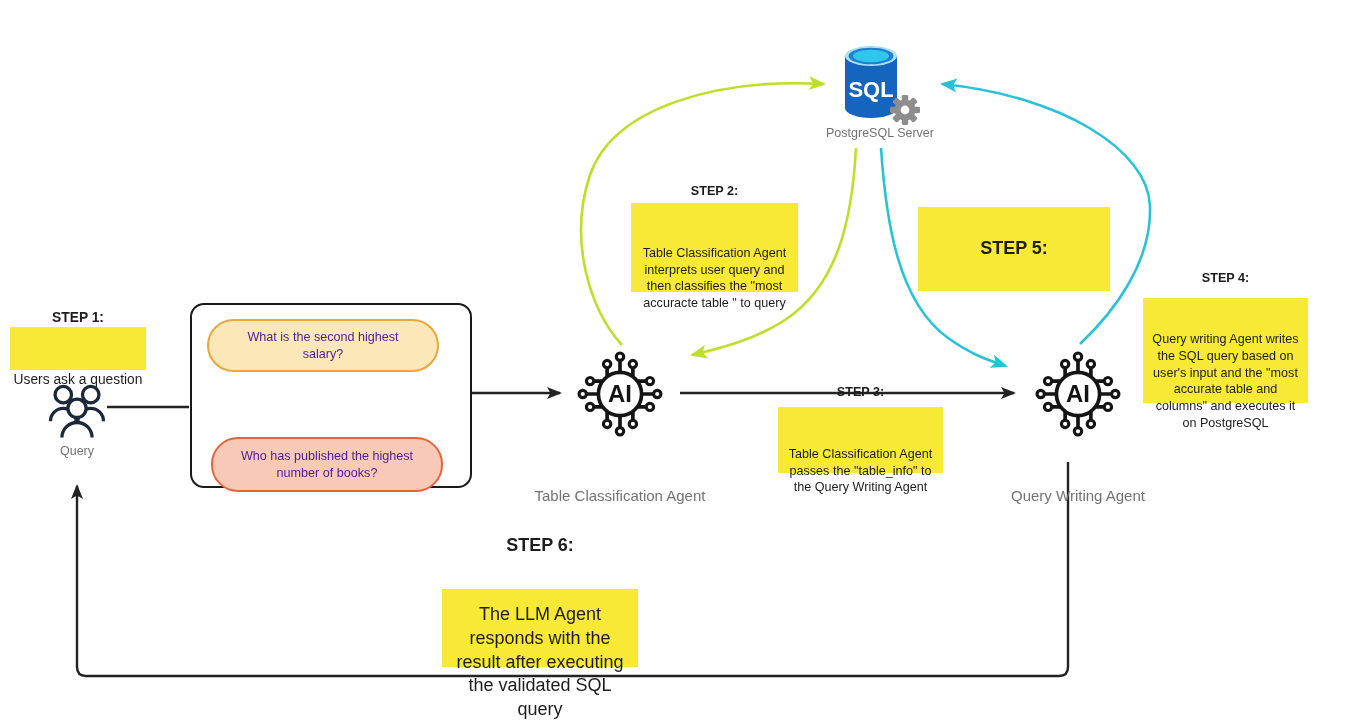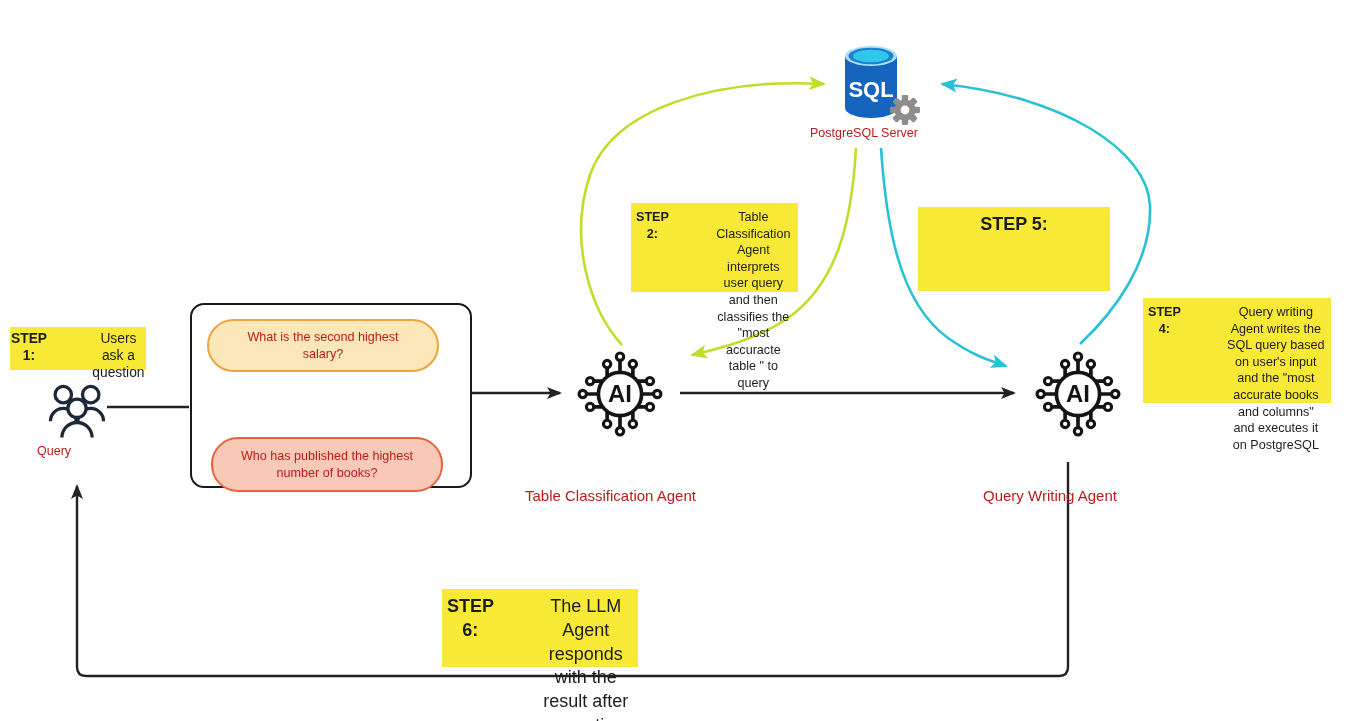--- a/index.html
+++ b/index.html
@@ -6,42 +6,42 @@
   #canvas{
     position:relative;width:1358px;height:721px;background:var(--bg,#ffffff);
     font-family:"Liberation Sans",sans-serif;overflow:hidden;color:#1c1c1c;
   }
   #arrows{position:absolute;left:0;top:0;width:1358px;height:721px;pointer-events:none;}
   .abs{position:absolute;box-sizing:border-box;}
   
   .note{
     position:absolute;box-sizing:border-box;background:var(--note-yellow,#F7E935);
     text-align:center;line-height:1.32;padding:6px 5px;color:#1d1d1d;
-    display:flex;justify-content:center;gap:45px;
+    display:flex;flex-direction:column;justify-content:center;gap:45px;
   }
   .note .t{font-weight:bold;}
   .fs-sm{font-size:12.6px;}
   .fs-md{font-size:13.8px;}
   .fs-lg{font-size:18px;}
   
   .qbox{
     position:absolute;left:190px;top:303px;width:278px;height:181px;
     border:2.4px solid #1a1a1a;border-radius:14px;background:#fff;
   }
   .pill{
     position:absolute;border-radius:27px;display:flex;align-items:center;justify-content:center;
-    text-align:center;font-size:12.6px;padding:4px 18px;box-sizing:border-box;color:#b91c1c;
+    text-align:center;font-size:12.6px;padding:4px 18px;box-sizing:border-box;color:#4c1d95;
     line-height:1.35;
   }
   .pill1{left:15px;top:14px;width:232px;height:53px;
     background:var(--pill1-fill,#FBE7B8);border:2px solid var(--pill1-border,#E9A63C);}
   .pill2{left:19px;top:132px;width:232px;height:55px;
     background:var(--pill2-fill,#F9C9B7);border:2px solid var(--pill2-border,#E8633C);}
   
-  .nodelabel{position:absolute;text-align:left;color:#b91c1c;}
+  .nodelabel{position:absolute;text-align:center;color:#737373;}
   .lbl-agent{font-size:15px;width:190px;margin-top:44px;}
   .lbl-small{font-size:12.5px;}
   svg text{font-family:"Liberation Sans",sans-serif;}
 </style>
 </head>
 <body>
 
 <div id="canvas">
 
   <svg id="arrows" viewBox="0 0 1358 721">
@@ -188,24 +188,28 @@
 
   <div class="note fs-sm" style="left:631px;top:203px;width:167px;height:89px;">
     <div class="t">STEP 2:</div>
     <div>Table Classification Agent interprets user query and then classifies the "most accuracte table " to query</div>
   </div>
 
   <div class="note fs-lg" style="left:918px;top:207px;width:192px;height:84px;">
     <div class="t">STEP 5:</div>
   </div>
 
-  <div class="note fs-sm" style="left:1143px;top:298px;width:188px;height:105px;">
+  <div class="note fs-sm" style="left:1143px;top:298px;width:165px;height:105px;">
     <div class="t">STEP 4:</div>
-    <div>Query writing Agent writes the SQL query based on user's input and the "most accurate books and columns" and executes it on PostgreSQL</div>
-  </div>
-
+    <div>Query writing Agent writes the SQL query based on user's input and the "most accurate table and columns" and executes it on PostgreSQL</div>
+  </div>
+
+  <div class="note fs-sm" style="left:778px;top:407px;width:165px;height:66px;">
+    <div class="t">STEP 3:</div>
+    <div>Table Classification Agent passes the "table_info" to the Query Writing Agent</div>
+  </div>
 
   <div class="note fs-lg" style="left:442px;top:589px;width:196px;height:78px;">
     <div class="t">STEP 6:</div>
     <div>The LLM Agent responds with the result after executing the validated SQL query</div>
   </div>
 
 </div>
 
 </body></html>

